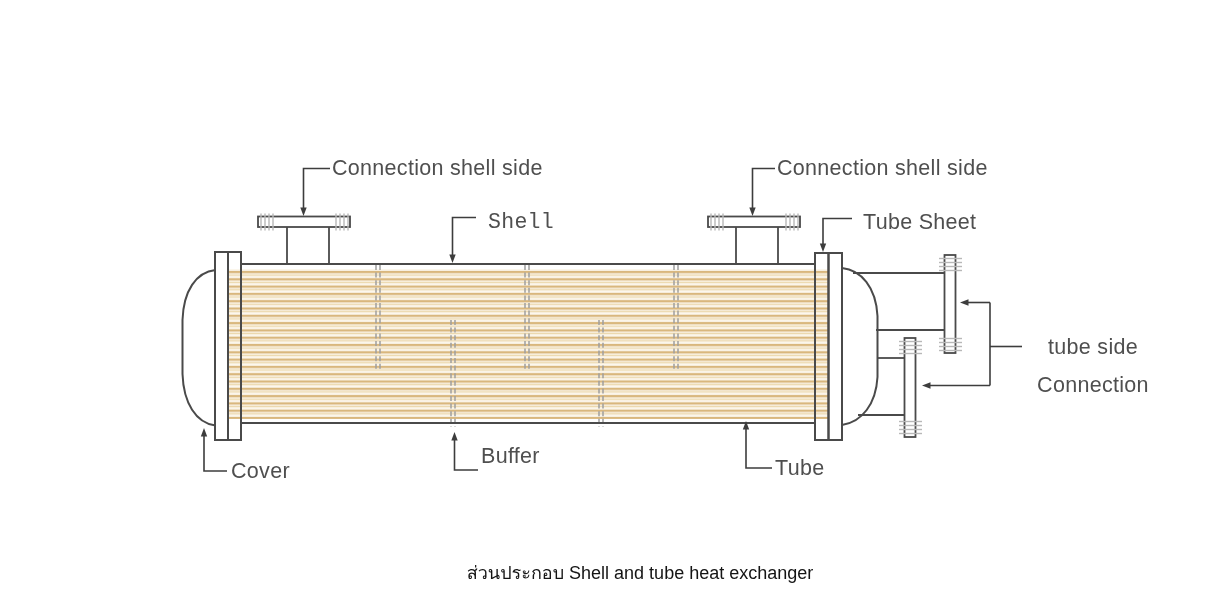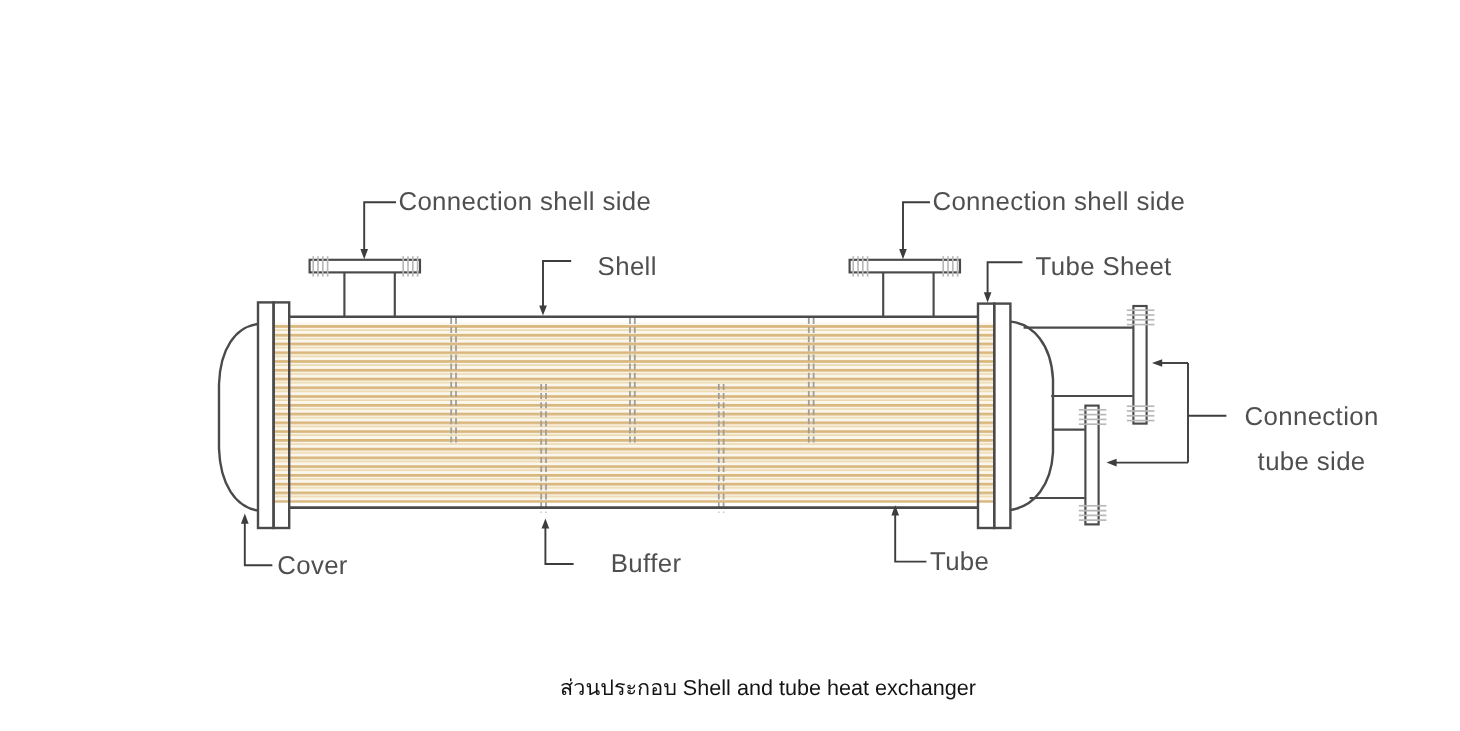--- a/index.html
+++ b/index.html
@@ -207,30 +207,30 @@
         <line x1="990" y1="385.5" x2="929" y2="385.5"></line>
         <path d="M 922 385.5 L 930.5 382.3 L 930.5 388.7 Z" fill="#3d3d3d" stroke="none"></path>
       </g>
     </g>
   </svg>
 
   <div class="diagram-label" style="left:332px; top:155px;">Connection shell side</div>
 
   <div class="diagram-label" style="left:777px; top:155px;">Connection shell side</div>
 
-  <div class="diagram-label" style="left:498px; top:209px;">Shell</div>
+  <div class="diagram-label" style="left:488px; top:209px;font-family:Liberation Mono, monospace;">Shell</div>
 
   <div class="diagram-label" style="left:863px; top:209px;">Tube Sheet</div>
 
   <div class="diagram-label" style="left:231px; top:458px;">Cover</div>
 
-  <div class="diagram-label" style="left:481px; top:457px;margin-left:28px;">Buffer</div>
+  <div class="diagram-label" style="left:481px; top:443px;">Buffer</div>
 
   <div class="diagram-label" style="left:775px; top:455px;text-align:right;">Tube</div>
 
   <div class="two-line-label" style="left:1093px; top:328px;">
+    <div>tube side</div>
     <div>Connection</div>
-    <div>tube side</div>
   </div>
 
   <div class="caption">ส่วนประกอบ Shell and tube heat exchanger</div>
 
 </div>
 
 </body></html>

